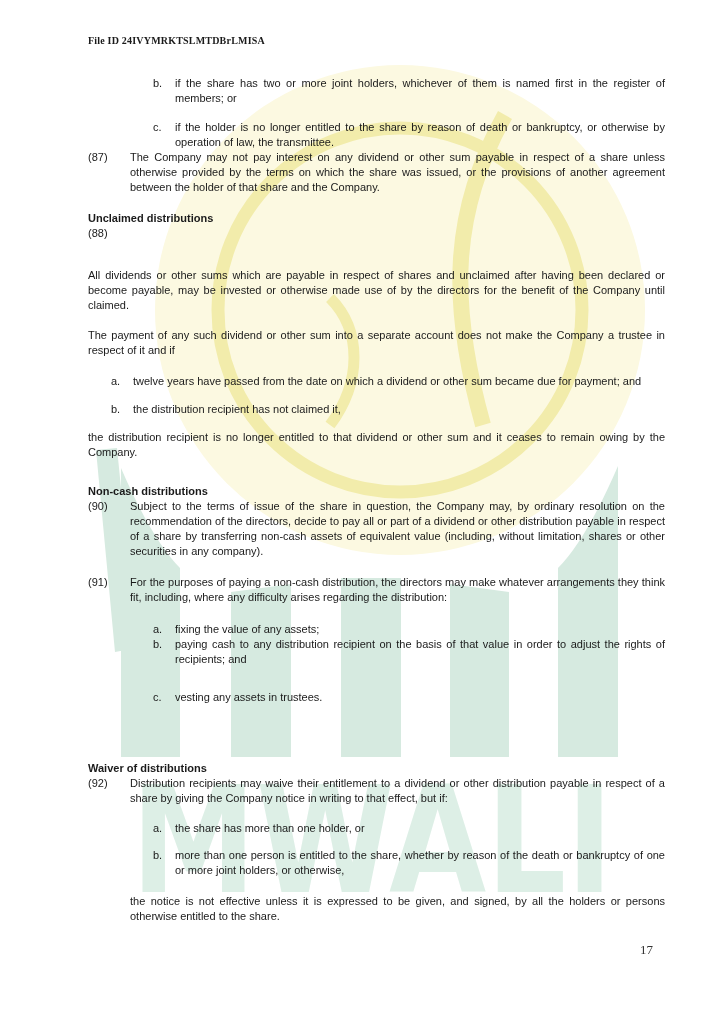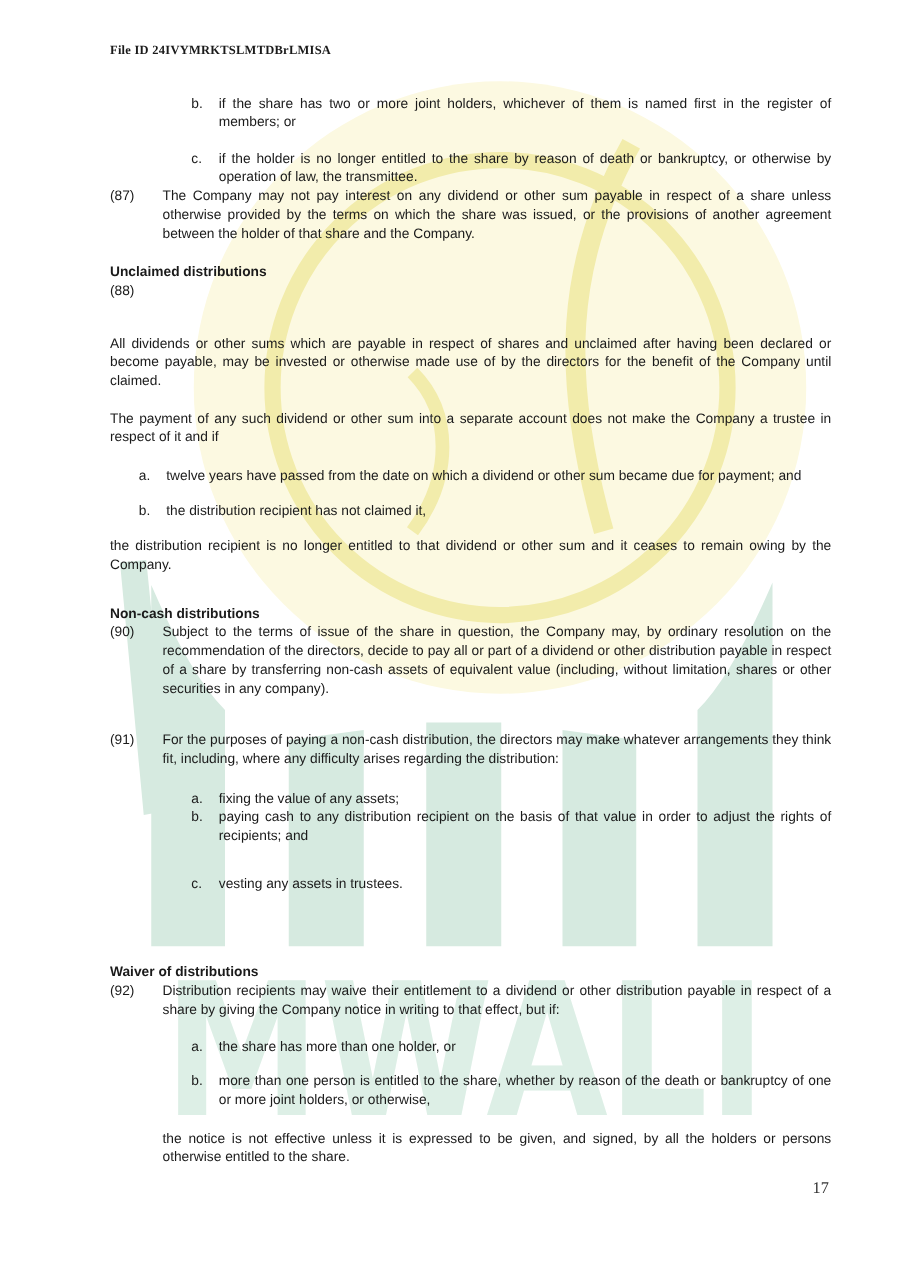--- a/index.html
+++ b/index.html
@@ -39,28 +39,28 @@
   .subitem{display:flex;}
   .s1-head{margin-top:27px;}
   .s2-head{margin-top:16px;}
   .s3-head{margin-top:24px;}
   .s4-head{margin-top:56px;}
   .c88{margin-top:0;flex-direction:column;}
   .c89{margin-top:15px;}
   .c89 .subitems{margin-top:16px;}
   .c89 .si-b{margin-top:13px;}
   .c89-tail{margin-top:13px;}
-  .c91{margin-top:26px;}
+  .c91{margin-top:16px;}
   .c91 .subitems{margin-top:17px;}
   .c91 .si-c{margin-top:23px;}
   .c92 .subitems{margin-top:15px;}
   .c92 .si-b{margin-top:12px;}
   .c92-tail{margin-top:16px;}
   .pagenum{
-    position:absolute;right:61px;top:942px;z-index:1;
+    position:absolute;right:71px;top:942px;z-index:1;
     font-family:"Liberation Serif","DejaVu Serif",serif;
     font-size:13px;color:#333;
   }
 </style>
 </head>
 <body>
 
 <div class="page">
 
   <svg class="watermark" viewBox="0 0 724 1024" xmlns="http://www.w3.org/2000/svg" aria-hidden="true">

